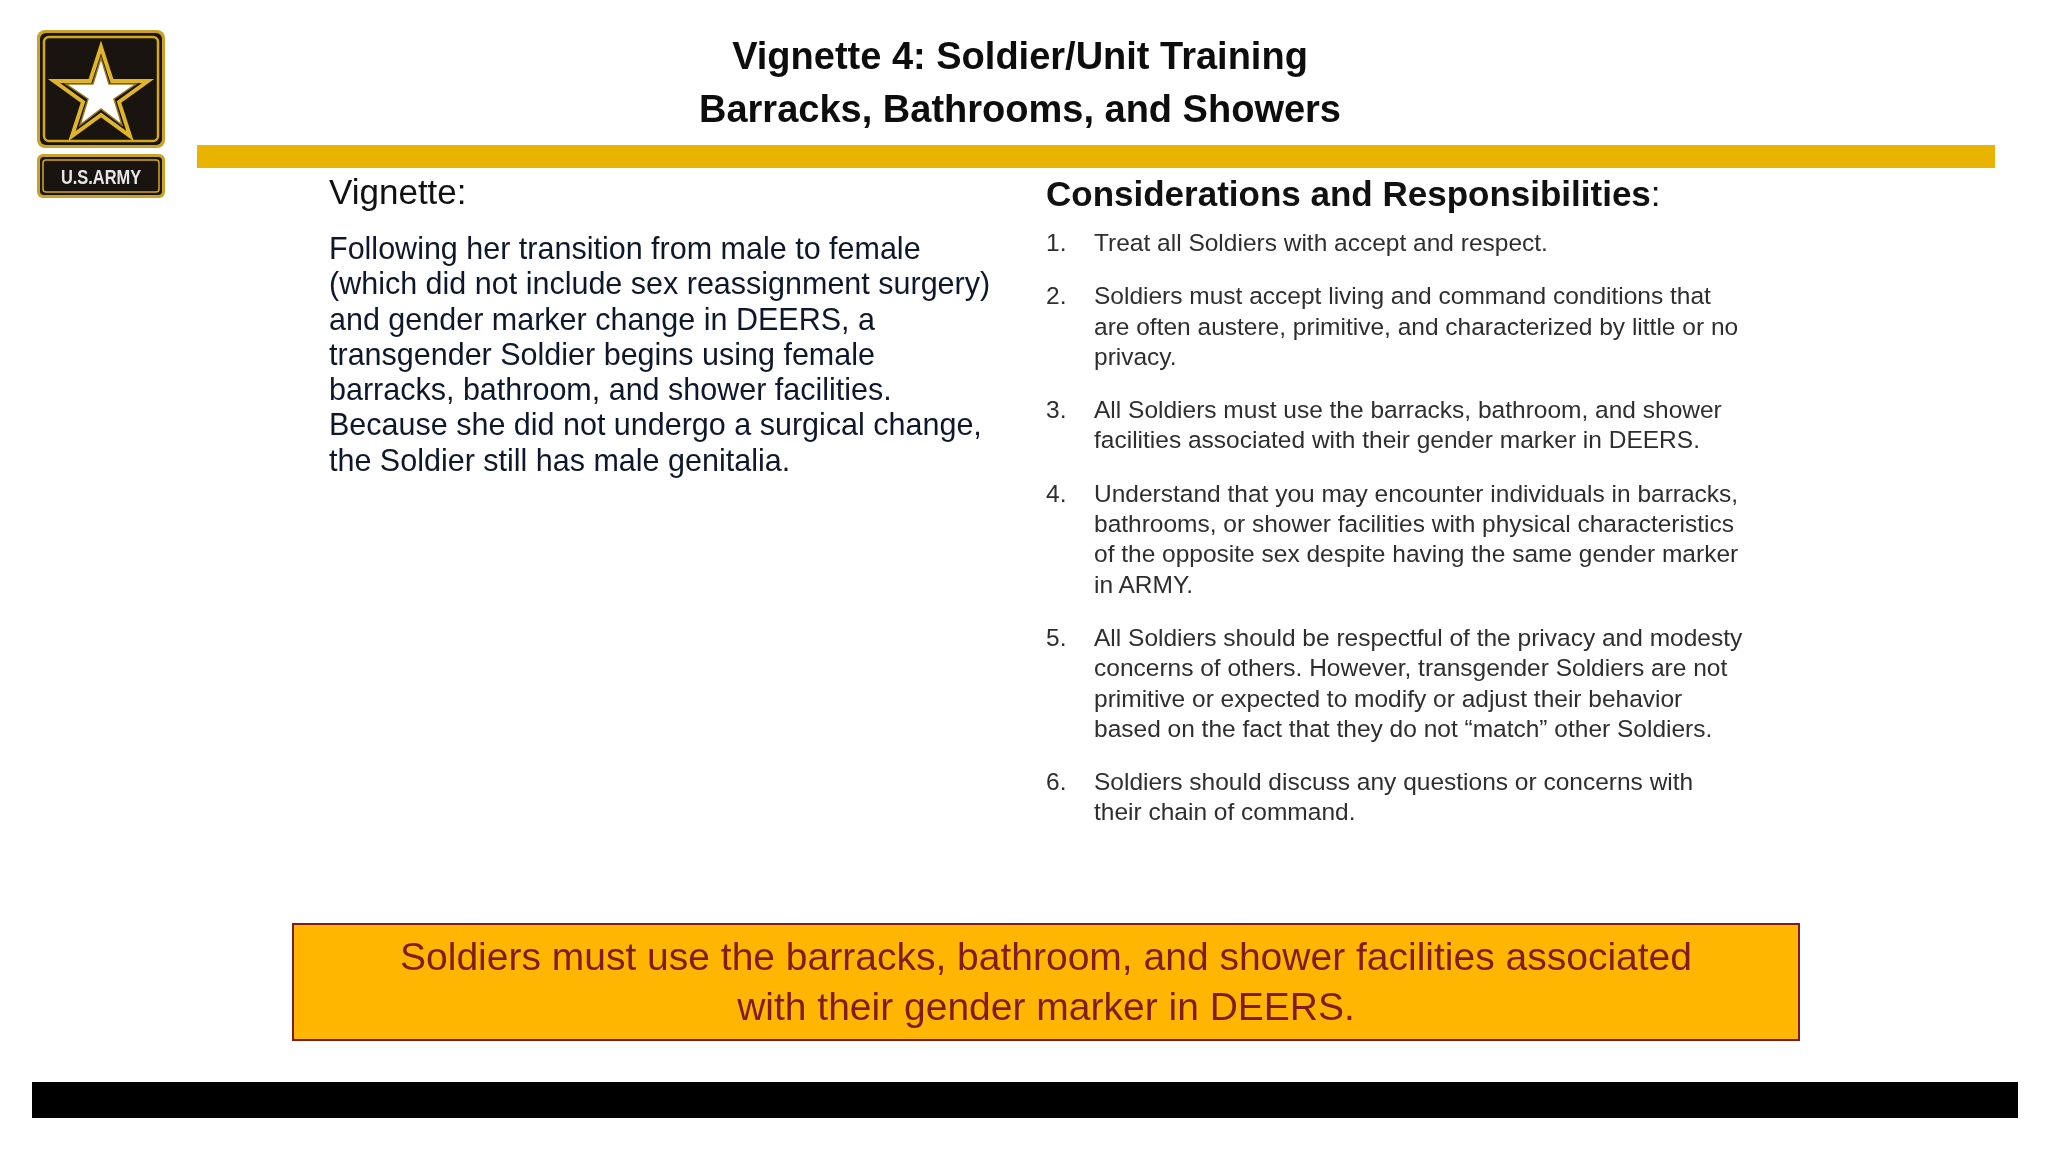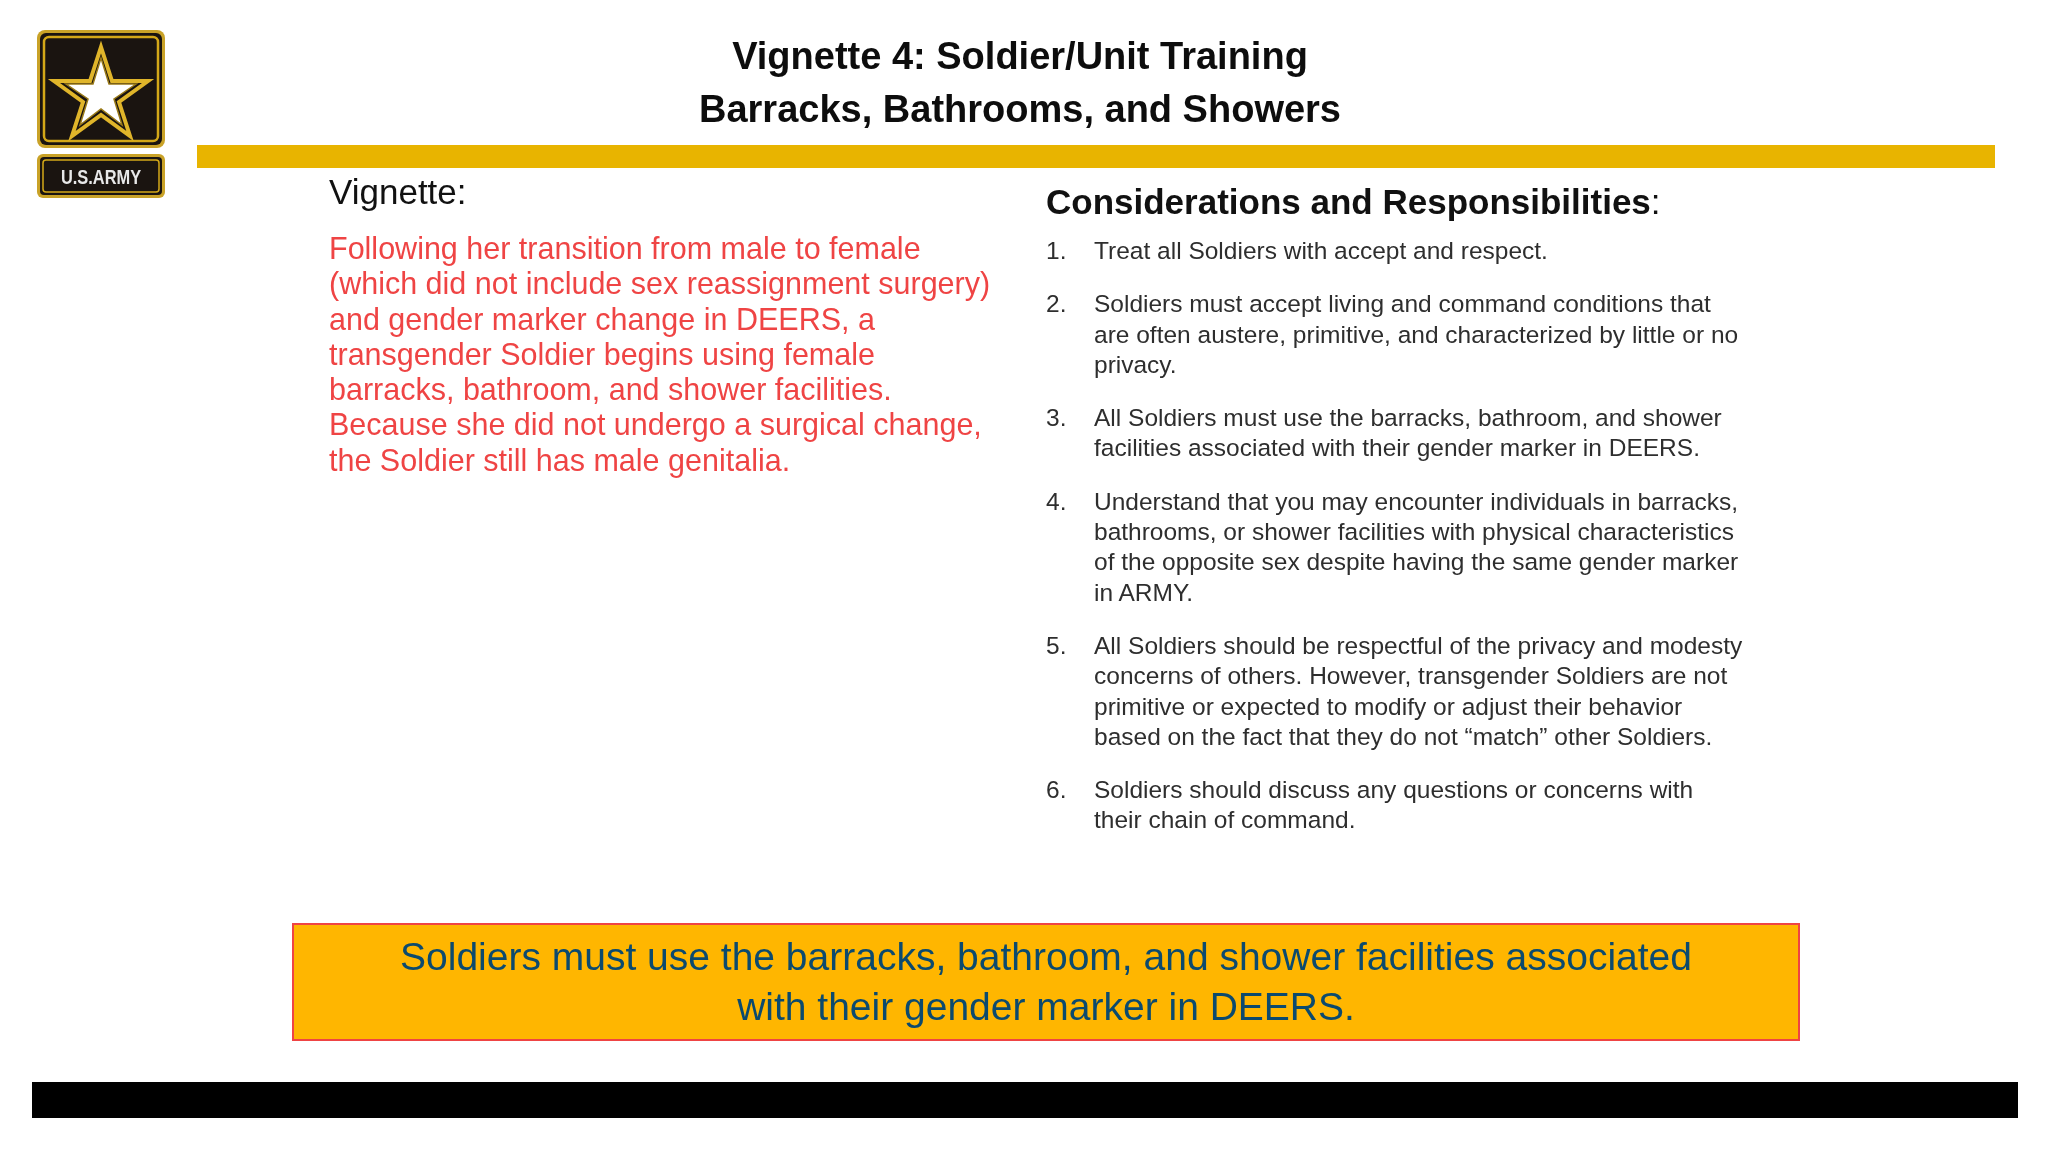--- a/index.html
+++ b/index.html
@@ -56,35 +56,35 @@
       font-weight: normal;
       font-size: 35px;
       line-height: 44px;
       margin-top: 2px;
       color: #111;
     }
     .vignette-body {
       margin-top: 17px;
       font-size: 30.5px;
       line-height: 35.3px;
-      color: #ef4444;
+      color: #0f172a;
       width: 670px;
     }
 
     .considerations-col {
       position: absolute;
       left: 1046px;
       top: 168px;
       width: 700px;
     }
     .considerations-heading {
       font-weight: bold;
       font-size: 35px;
       line-height: 44px;
-      margin-top: 12px;
+      margin-top: 4px;
       color: #111;
       white-space: nowrap;
     }
     .considerations-heading .colon { font-weight: normal; }
     .rlist {
       list-style: none;
       margin: 12px 0 0 0;
       padding: 0;
     }
     .rlist li {
@@ -103,30 +103,30 @@
       width: 640px;
     }
 
     .banner {
       position: absolute;
       left: 292px;
       top: 923px;
       width: 1508px;
       height: 118px;
       background: #ffb600;
-      border: 2px solid #ef4444;
+      border: 2px solid #7f1d1d;
       box-sizing: border-box;
       display: flex;
       flex-direction: column;
       justify-content: center;
       align-items: center;
       text-align: center;
       font-size: 39px;
       line-height: 50px;
-      color: #0c4a6e;
+      color: #7f1d1d;
     }
     .banner div { white-space: nowrap; }
 
     .footer-bar {
       position: absolute;
       left: 32px;
       top: 1082px;
       width: 1986px;
       height: 36px;
       background: #000000;

